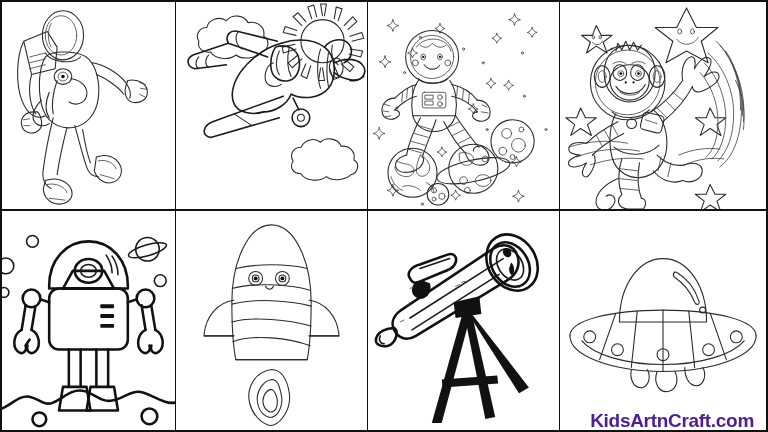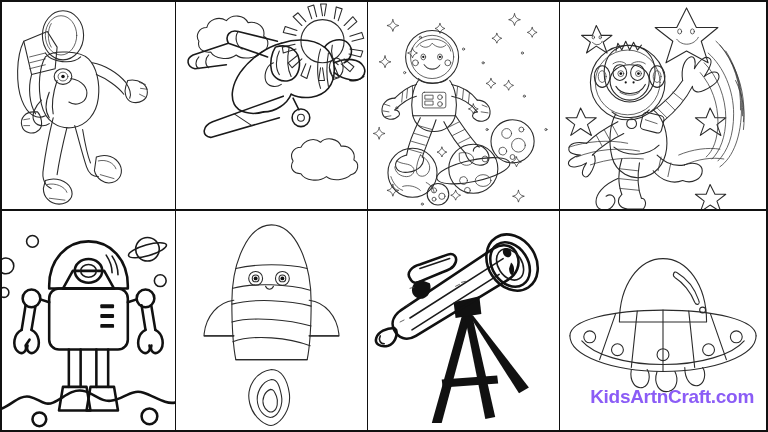--- a/index.html
+++ b/index.html
@@ -45,26 +45,26 @@
   .c3 { border-top: 2px solid #111; border-right: 1.5px solid #111; border-bottom: 2px solid #111; }
   .c4 { border-top: 2px solid #111; border-right: 2px solid #111; border-bottom: 2px solid #111; }
   .c5 { border-left: 2px solid #111; border-right: 1.5px solid #111; border-bottom: 2px solid #111; }
   .c6 { border-right: 1.5px solid #111; border-bottom: 2px solid #111; }
   .c7 { border-right: 1.5px solid #111; border-bottom: 2px solid #111; }
   .c8 { border-right: 2px solid #111; border-bottom: 2px solid #111; }
 
   .watermark {
     position: absolute;
     right: 14px;
-    bottom: 24px;
+    bottom: 0;
     font-family: "Liberation Sans", sans-serif;
     font-weight: bold;
     font-size: 19px;
     letter-spacing: -0.3px;
-    color: #8b5cf6;
+    color: #4c1d95;
     white-space: nowrap;
   }
   svg { shape-rendering: geometricPrecision; }
   .ln { fill: none; stroke: #1a1a1a; stroke-width: 1.6; stroke-linecap: round; stroke-linejoin: round; }
   .ln-thin { fill: none; stroke: #2b2b2b; stroke-width: 1.1; stroke-linecap: round; stroke-linejoin: round; }
   .ln-hair { fill: none; stroke: #3a3a3a; stroke-width: 0.8; stroke-linecap: round; stroke-linejoin: round; }
   .ln-bold { fill: none; stroke: #111; stroke-width: 2.6; stroke-linecap: round; stroke-linejoin: round; }
   .fill-blk { fill: #111; stroke: none; }
 </style>
 </head>

